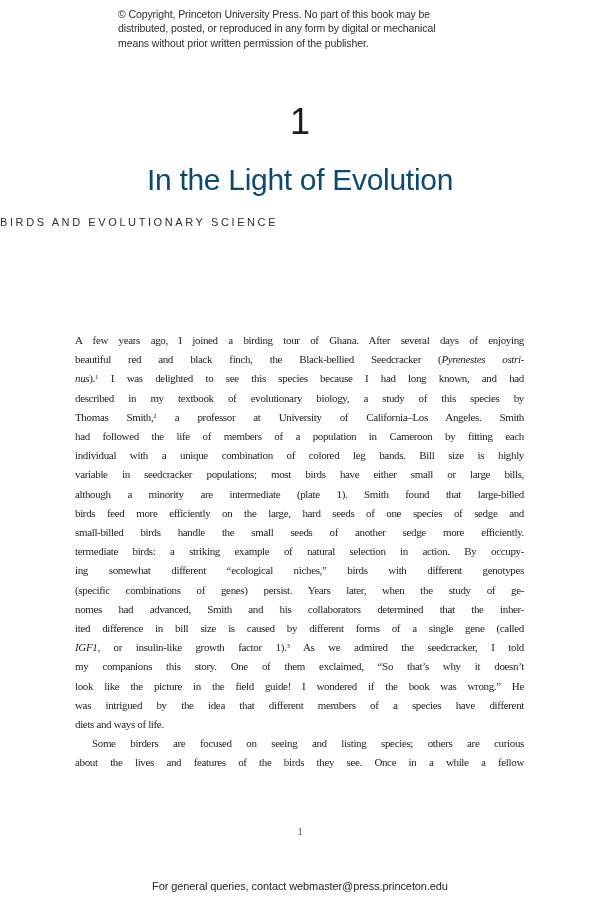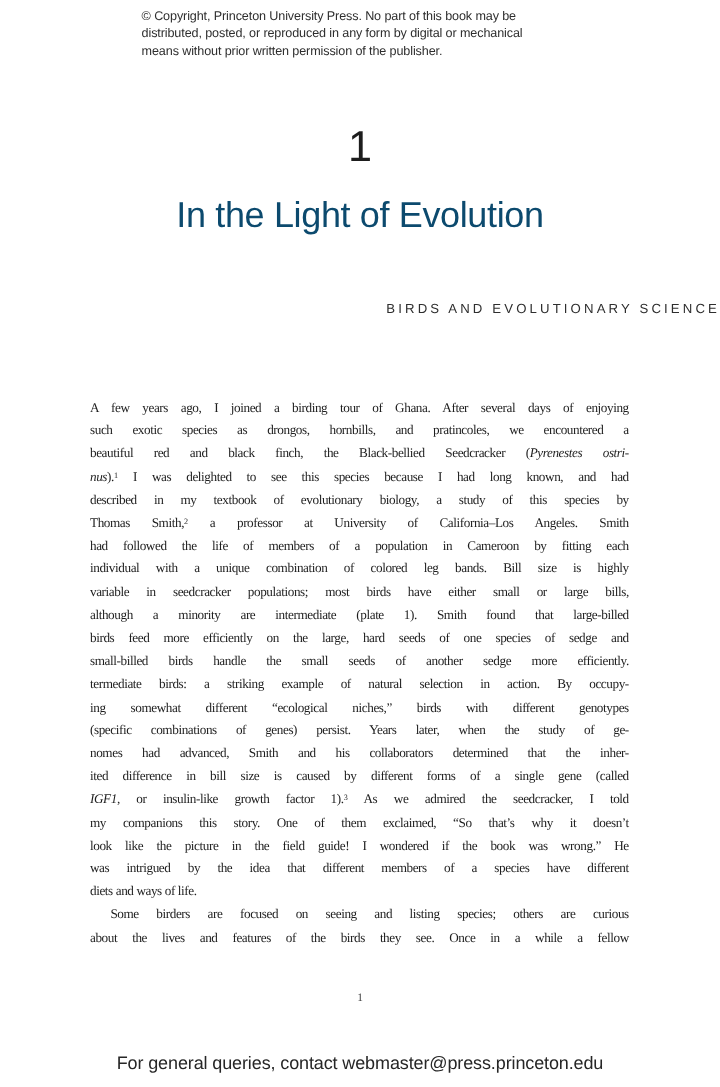--- a/index.html
+++ b/index.html
@@ -47,28 +47,27 @@
     line-height: 32px;
     font-weight: 300;
     letter-spacing: -0.3px;
     color: #0c4a6e;
   }
   .chapter-subtitle {
     position: absolute;
     top: 216px;
     left: 0;
     width: 100%;
-    text-align: right;
+    text-align: left;
     font-family: "Liberation Sans", sans-serif;
     font-size: 11px;
     line-height: 13px;
     font-weight: 400;
     letter-spacing: 2.6px;
     color: #2e2e2e;
-    margin-top: 36px;
   }
   .body-text {
     position: absolute;
     top: 331px;
     left: 75px;
     width: 449px;
     font-size: 11px;
     line-height: 19.2px;
     letter-spacing: -0.35px;
     color: #1e1e1e;
@@ -101,21 +100,21 @@
     line-height: 11px;
     color: #3c3c3c;
   }
   .footer {
     position: absolute;
     top: 880px;
     left: 0;
     width: 100%;
     text-align: center;
     font-family: "Liberation Sans", sans-serif;
-    font-size: 15px;
+    font-size: 11px;
     line-height: 13px;
     letter-spacing: -0.1px;
     color: #262626;
   }
 </style>
 </head>
 <body>
 
 <div class="page">
 
@@ -126,21 +125,20 @@
   </div>
 
   <div class="chapter-number">1</div>
 
   <div class="chapter-title">In the Light of Evolution</div>
 
   <div class="chapter-subtitle">BIRDS AND EVOLUTIONARY SCIENCE</div>
 
   <div class="body-text">
       <div class="line"><span>A few years ago, I joined a birding tour of Ghana. After several days of enjoying</span></div>
-      <div class="line"><span>such exotic species as drongos, hornbills, and pratincoles, we encountered a</span></div>
       <div class="line"><span>beautiful red and black finch, the Black-bellied Seedcracker (</span><i>Pyrenestes ostri-</i></div>
       <div class="line"><i>nus</i><span>).</span><sup>1</sup><span> I was delighted to see this species because I had long known, and had</span></div>
       <div class="line"><span>described in my textbook of evolutionary biology, a study of this species by</span></div>
       <div class="line"><span>Thomas Smith,</span><sup>2</sup><span> a professor at University of California–Los Angeles. Smith</span></div>
       <div class="line"><span>had followed the life of members of a population in Cameroon by fitting each</span></div>
       <div class="line"><span>individual with a unique combination of colored leg bands. Bill size is highly</span></div>
       <div class="line"><span>variable in seedcracker populations; most birds have either small or large bills,</span></div>
       <div class="line"><span>although a minority are intermediate (plate 1). Smith found that large-billed</span></div>
       <div class="line"><span>birds feed more efficiently on the large, hard seeds of one species of sedge and</span></div>
       <div class="line"><span>small-billed birds handle the small seeds of another sedge more efficiently.</span></div>

